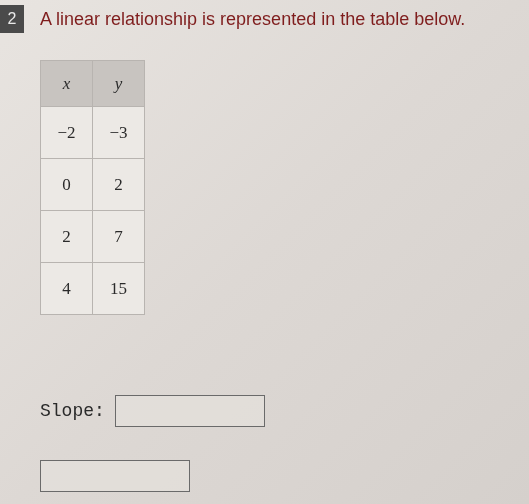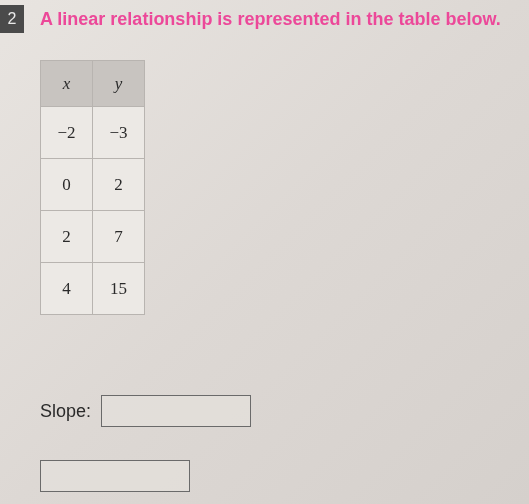--- a/index.html
+++ b/index.html
@@ -24,22 +24,21 @@
       align-items: center;
       justify-content: center;
       font-size: 16px;
       font-weight: 500;
     }
     .prompt {
       position: absolute;
       top: 9px;
       left: 40px;
       font-size: 18px;
-      color: #ec4899;
-      font-weight: bold;
+      color: #7f1d1d;
     }
     .table-wrap {
       position: absolute;
       top: 60px;
       left: 40px;
     }
     table {
       border-collapse: collapse;
       background: #f0ede9;
     }
@@ -60,20 +59,21 @@
     }
     td {
       background: #ece9e5;
     }
     .answer-row {
       position: absolute;
       left: 40px;
       display: flex;
       align-items: center;
       gap: 10px;
+      font-family: Liberation Mono, monospace;
     }
     .slope-row { top: 395px; }
     .yint-row { top: 460px; }
     .answer-label {
       font-size: 18px;
       color: #2a2a2a;
     }
     .answer-box {
       width: 150px;
       height: 32px;

